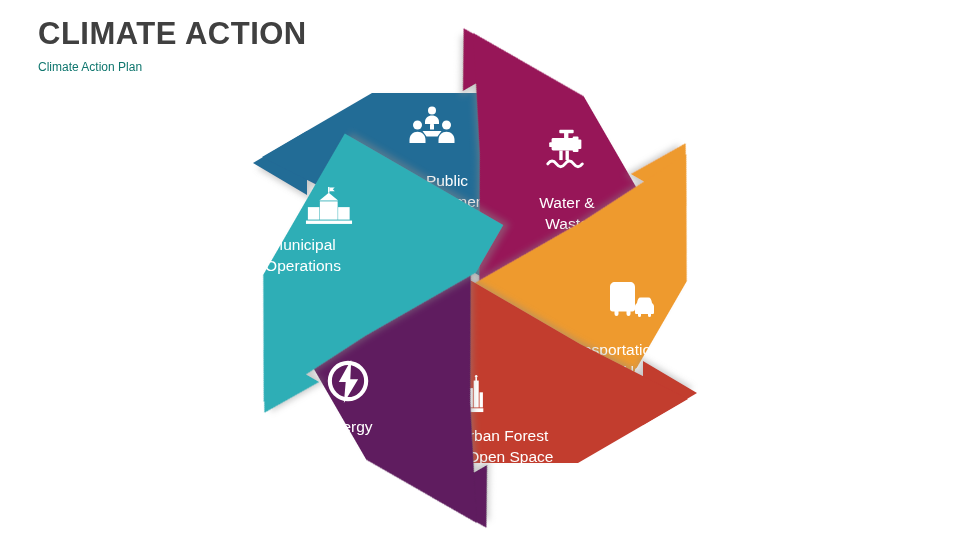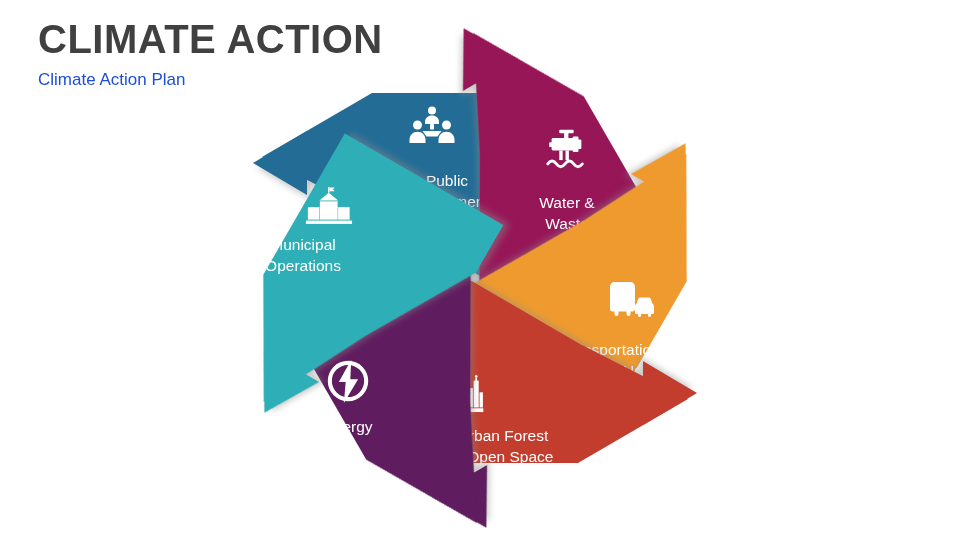--- a/index.html
+++ b/index.html
@@ -19,34 +19,34 @@
     inset: 0;
     background: #ffffff;
   }
   #header {
     position: absolute;
     left: 38px;
     top: 16px;
   }
   #title {
     font-family: "Liberation Sans", sans-serif;
-    font-size: 40px;
+    font-size: 31px;
     font-weight: bold;
     letter-spacing: 0.5px;
     color: #404040;
     line-height: 1.15;
     margin: 0;
     white-space: nowrap;
     text-align: center;
   }
   #subtitle {
     font-family: "Liberation Sans", sans-serif;
-    font-size: 17px;
+    font-size: 12px;
     font-weight: normal;
-    color: #1d4ed8;
+    color: #0f766e;
     margin: 8px 0 0 0;
     white-space: nowrap;
   }
   #wheel-wrap {
     position: absolute;
     left: 215px;
     top: 18px;
     width: 520px;
     height: 520px;
   }

